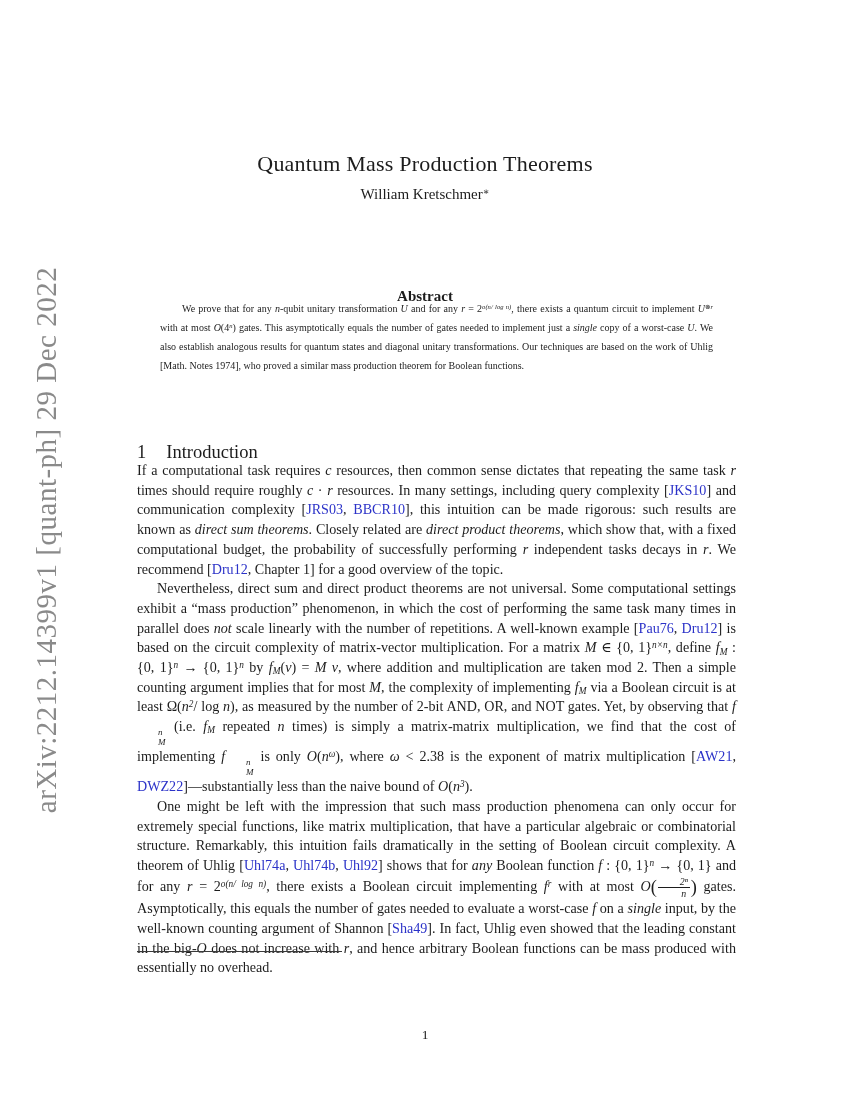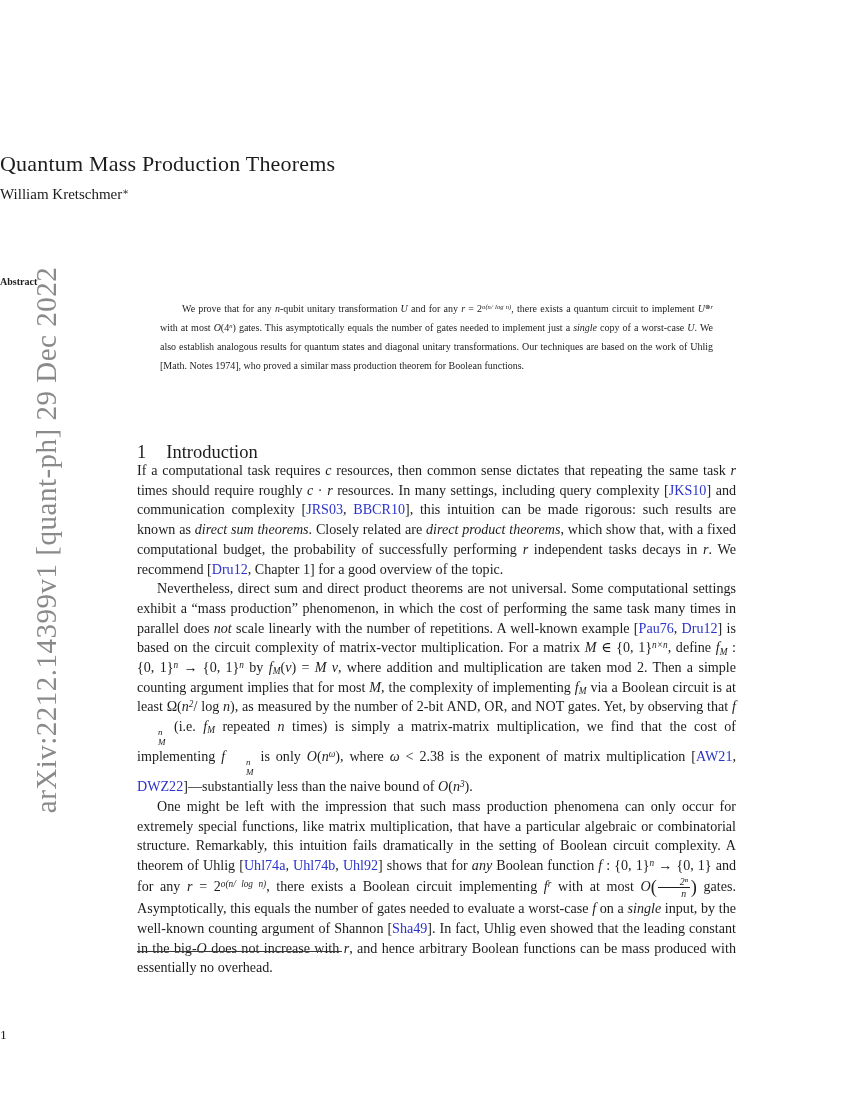--- a/index.html
+++ b/index.html
@@ -3,24 +3,24 @@
 <meta charset="utf-8">
 <style>
   :root{ --link:#2b32c8; --gray:#8a8a8a; --ink:#1c1c1c; }
   *{ box-sizing:border-box; }
   html,body{ margin:0; padding:0; background:#ffffff; }
   .page{
     position:relative; width:850px; height:1100px; background:#ffffff;
     font-family:"Liberation Serif","DejaVu Serif",serif; color:var(--ink);
     overflow:hidden;
   }
-  .centered{ position:absolute; left:0; right:0; }
+  .centered{ position:absolute; left:0; right:0; text-align:center; }
   .title{ top:151px; font-size:22px; letter-spacing:0.2px; }
   .author{ top:186px; font-size:15px; }
-  .abs-head{ top:276px; font-size:10px; font-weight:bold; }
+  .abs-head{ top:288px; font-size:15px; font-weight:bold; }
   .abs-body{
     position:absolute; top:299px; left:160px; width:553px;
     font-size:10px; line-height:19px; text-align:justify; text-indent:22px;
   }
   .sec-head{ position:absolute; top:442px; left:137px; font-size:18.5px; font-weight:normal; }
   .sec-num{ display:inline-block; margin-right:20px; }
   .body{
     position:absolute; top:461px; left:137px; width:599px;
     font-size:14.1px; line-height:19.7px; text-align:justify;
   }

